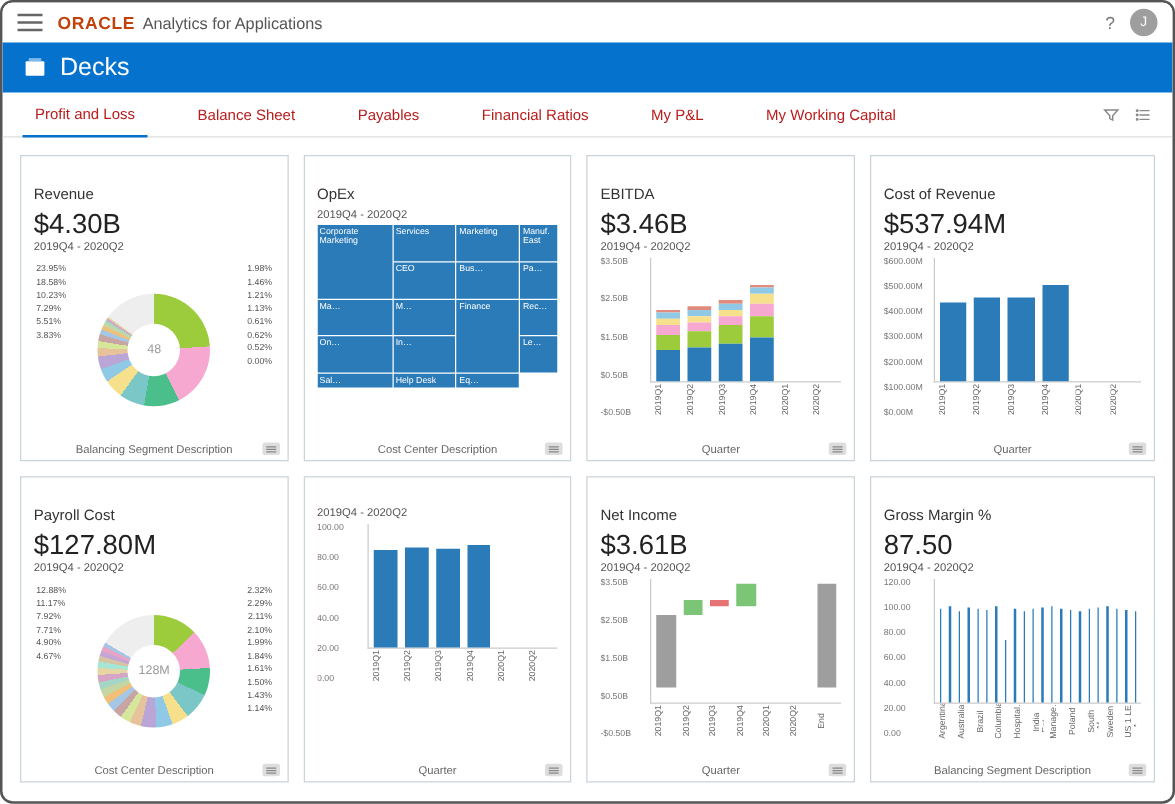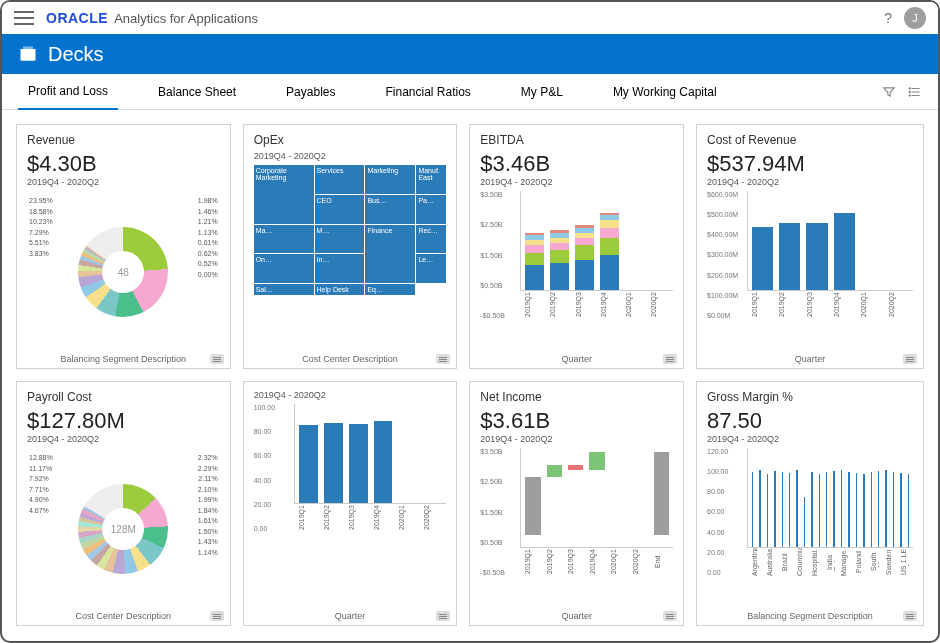--- a/index.html
+++ b/index.html
@@ -1,34 +1,34 @@
 <!DOCTYPE html>
 <html><head>
 <meta charset="utf-8">
 <style>
 * { box-sizing: border-box; margin: 0; padding: 0; }
 body { font-family: "Helvetica Neue", Arial, sans-serif; background: #fff; width: 940px; height: 643px; overflow: hidden; border: 2px solid #555; border-radius: 10px; position: relative; }
 .topbar { height: 32px; display: flex; align-items: center; padding: 0 12px; background: #fff; }
 .hamburger { width: 20px; height: 14px; display: flex; flex-direction: column; justify-content: space-between; cursor: pointer; }
 .hamburger span { height: 2px; background: #666; width: 100%; }
-.brand { font-weight: bold; font-size: 14px; margin-left: 12px; color: #1d4ed8; letter-spacing: 0.5px; }
+.brand { font-weight: bold; font-size: 14px; margin-left: 12px; color: #c2410c; letter-spacing: 0.5px; }
 .brand-sub { font-size: 13px; margin-left: 6px; color: #555; }
 .top-right { margin-left: auto; display: flex; align-items: center; gap: 12px; }
 .help-icon { color: #777; font-size: 14px; cursor: pointer; }
 .avatar { width: 22px; height: 22px; border-radius: 50%; background: #9e9e9e; color: #fff; display: flex; align-items: center; justify-content: center; font-size: 11px; cursor: pointer; }
 .blue-header { background: #0572ce; color: #fff; height: 40px; display: flex; align-items: center; padding: 0 16px; }
 .blue-header .icon { width: 20px; height: 20px; margin-right: 10px; }
 .blue-header h1 { font-size: 20px; font-weight: normal; }
 .tabs { display: flex; align-items: center; padding: 0 16px; height: 36px; border-bottom: 1px solid #ddd; }
-.tab { font-size: 12px; color: #000000; padding: 0 10px; margin-right: 30px; cursor: pointer; height: 36px; display: flex; align-items: center; }
+.tab { font-size: 12px; color: #b91c1c; padding: 0 10px; margin-right: 30px; cursor: pointer; height: 36px; display: flex; align-items: center; }
 .tab.active { border-bottom: 2px solid #0572ce; }
 .tabs-right { margin-left: auto; display: flex; gap: 12px; color: #888; }
 .icon-btn { cursor: pointer; }
 .grid { display: grid; grid-template-columns: repeat(4, 1fr); gap: 12px; padding: 14px; }
-.card { border: 1px solid #c9d3da; background: #fff; padding: 8px 10px 4px 10px; position: relative; height: 245px; display: flex; flex-direction: column; }
+.card { border: 1px solid #c9d3da; background: #fff; padding: 23px 10px 4px 10px; position: relative; height: 245px; display: flex; flex-direction: column; }
 .card-title { font-size: 12px; color: #333; margin-bottom: 4px; }
 .card-value { font-size: 22px; color: #222; }
 .card-range { font-size: 9px; color: #555; margin-bottom: 4px; }
 .card-chart { flex: 1; position: relative; overflow: hidden; }
 .card-footer-label { font-size: 9px; color: #666; text-align: center; margin-top: 1px; }
 .card-menu { position: absolute; bottom: 4px; right: 6px; width: 14px; height: 10px; background: #ddd; border-radius: 2px; cursor: pointer; display:flex; align-items:center; justify-content:center; }
 .card-menu::before { content:""; width:8px; height:1px; background:#888; box-shadow: 0 -2px 0 #888, 0 2px 0 #888; }
 
 .donut-wrap { display: flex; align-items: center; justify-content: center; position: relative; height: 100%; }
 .donut { width: 90px; height: 90px; border-radius: 50%; position: relative; }

